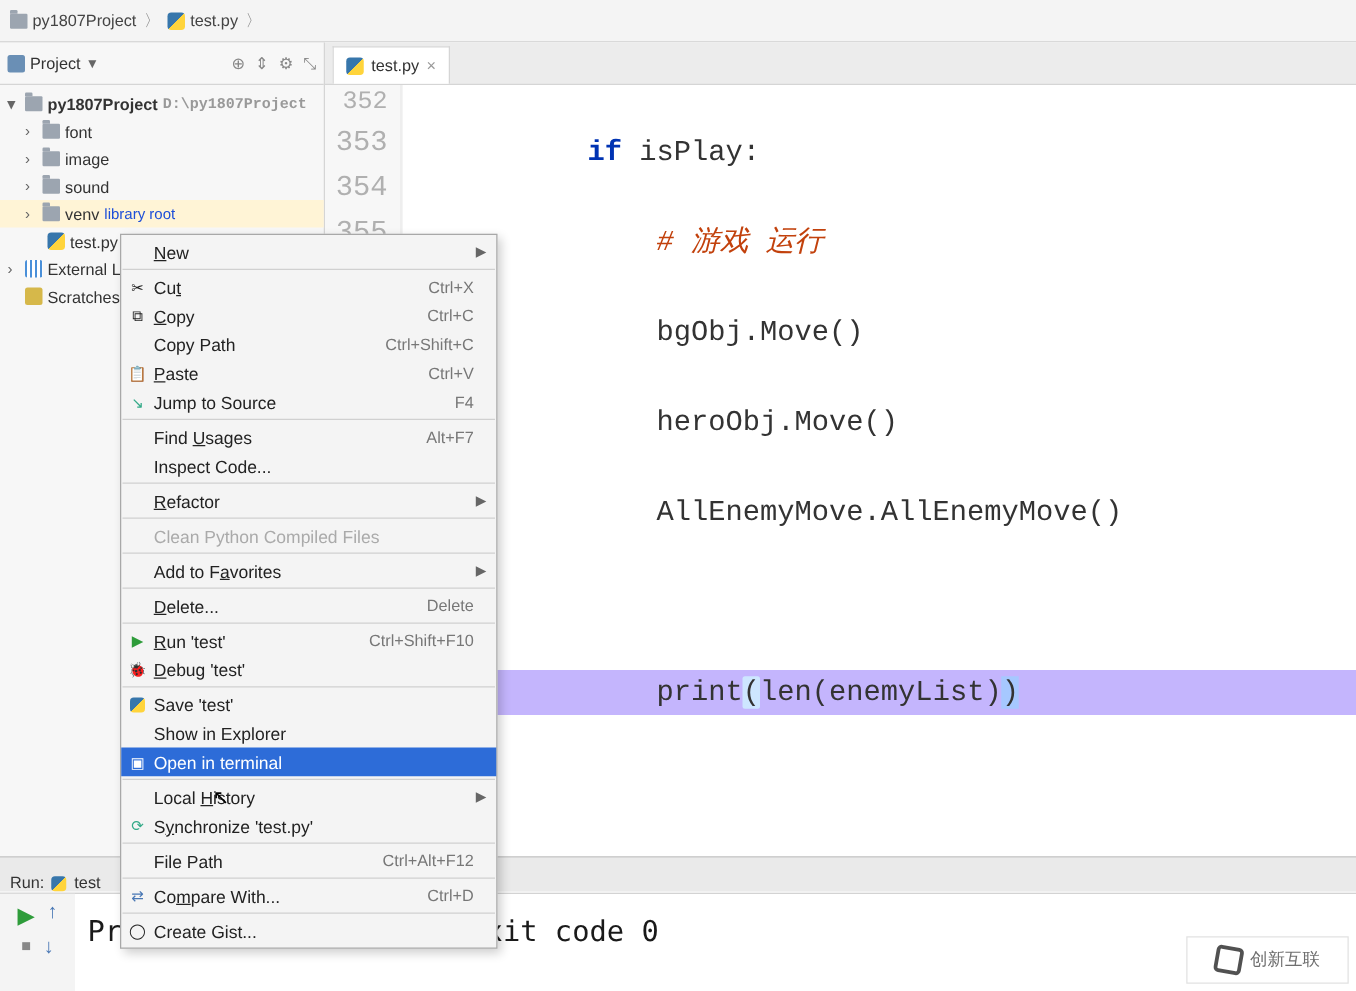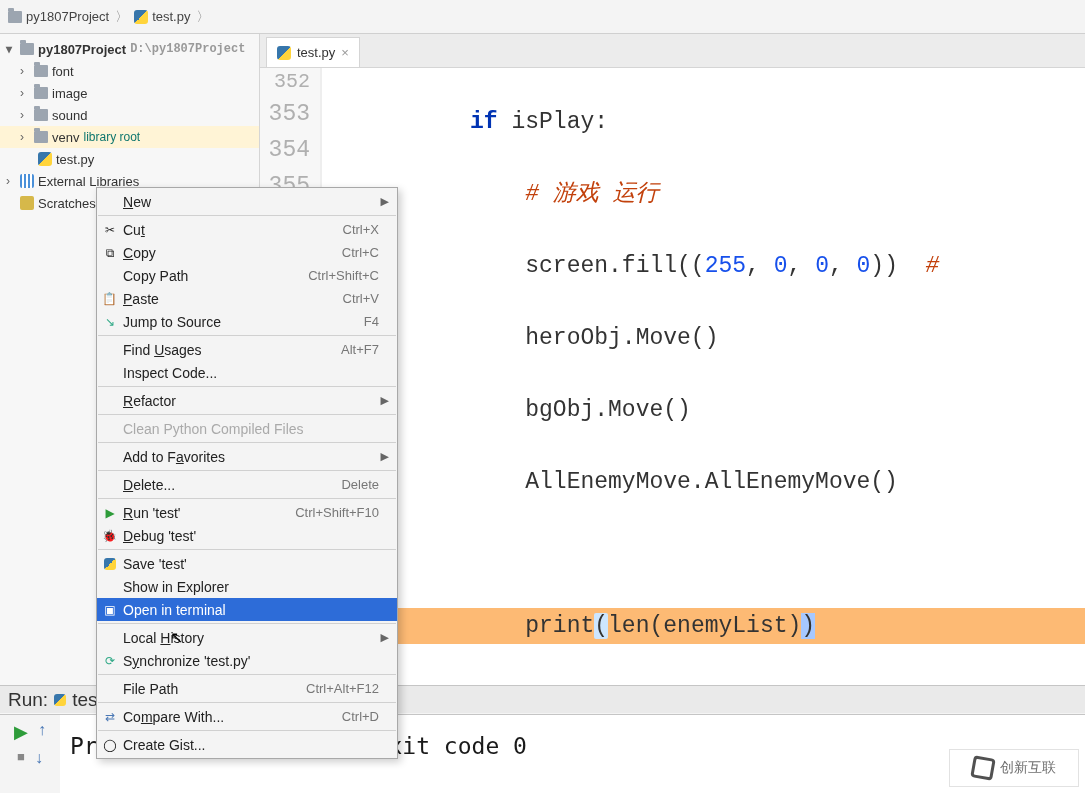--- a/index.html
+++ b/index.html
@@ -24,48 +24,48 @@
 .sidebar-tools { display: flex; gap: 8px; color: #888; }
 .sidebar-tools span { cursor: pointer; }
 .tree { padding: 4px 0; font-size: 13px; }
 .tree-row { display: flex; align-items: center; height: 22px; padding-left: 6px; gap: 4px; }
 .tree-row.l1 { padding-left: 20px; }
 .tree-row.l2 { padding-left: 38px; }
 .tree-row.sel { background: #fff4d6; }
 .tree-row .arrow { font-size: 12px; color: #666; width: 10px; }
 .tree-row .dim { color: #999; font-size: 12px; margin-left: 0; font-family: Liberation Mono, monospace; }
 .tree-row.root { font-weight: bold; }
-.lib-root { color: #0f766e; font-size: 12px; }
+.lib-root { color: #1d4ed8; font-size: 12px; }
 .ext-icon { width: 14px; height: 14px; background: repeating-linear-gradient(90deg, #4a90d9 0 2px, #fff 2px 4px); border-radius: 2px; display: inline-block; }
 .scratch-icon { width: 14px; height: 14px; background: #d6b84a; border-radius: 2px; display: inline-block; }
 
 
 .editor { flex: 1; display: flex; flex-direction: column; background: #fff; }
 .tabs { height: 34px; border-bottom: 1px solid #d5d5d5; display: flex; align-items: flex-end; background: #ececec; }
 .tab { height: 30px; padding: 0 10px; display: flex; align-items: center; gap: 6px; background: #fff; border: 1px solid #d5d5d5; border-bottom: none; margin-left: 6px; font-size: 13px; }
 .tab .close { color: #999; font-size: 13px; }
 .code-area { flex: 1; display: flex; overflow: hidden; font-family: "Consolas", "Courier New", monospace; font-size: 23px; line-height: 36px; }
 .gutter { width: 62px; background: #f7f7f7; color: #b0b0b0; text-align: right; padding: 0 10px 0 0; border-right: 2px solid #eee; user-select: none; }
 .gutter .ln { height: 36px; }
 .code { flex: 1; white-space: pre; position: relative; padding-left: 10px; }
 .code .row { height: 36px; }
 .kw { color: #0033b3; font-weight: bold; }
 .num { color: #1750eb; }
 .cm { color: #c2410c; font-style: italic; }
-.hl-line { background: #fdba74; }
+.hl-line { background: #c4b5fd; }
 .paren-match { background: #cde6ff; border-radius: 2px; }
 .sel-text { background: #a6c8ff; }
 
 
 .code-crumbs { height: 28px; border-top: 1px solid #d5d5d5; display: flex; align-items: center; padding: 0 10px; gap: 8px; color: #777; font-size: 13px; background: #f4f4f4; }
 .code-crumbs .sep { color: #bbb; }
 
 
 .run-window { height: 80px; border-top: 1px solid #c5c5c5; background: #fff; display: flex; }
-.run-header { position: absolute; bottom: 80px; left: 0; right: 0; height: 28px; background: #eaeaea; border-top: 1px solid #c5c5c5; display: flex; align-items: center; padding: 0 8px; gap: 6px; font-size: 19px; }
+.run-header { position: absolute; bottom: 80px; left: 0; right: 0; height: 28px; background: #eaeaea; border-top: 1px solid #c5c5c5; display: flex; align-items: flex-end; padding: 0 8px; gap: 6px; font-size: 13px; }
 .run-tools { width: 60px; background: #f4f4f4; display: flex; flex-direction: column; align-items: center; padding-top: 6px; gap: 6px; }
 .run-tools .play { color: #2e9c3a; font-size: 18px; }
 .run-tools .arr { color: #4a78b5; font-size: 16px; }
 .run-output { flex: 1; font-family: Consolas, monospace; font-size: 23px; padding: 18px 10px; color: #1a1a1a; }
 
 
 .context-menu { position: absolute; left: 96px; top: 187px; width: 302px; background: #f4f4f4; border: 1px solid #a8a8a8; box-shadow: 3px 3px 8px rgba(0,0,0,.2); font-size: 14px; color: #222; z-index: 100; padding: 2px 0; }
 .menu-item { height: 23px; display: flex; align-items: center; padding: 0 18px 0 26px; position: relative; justify-content: space-between; }
 .menu-item.sel { background: #2d6cd8; color: #fff; }
 .menu-item .shortcut { color: #777; font-size: 13px; }
@@ -98,20 +98,33 @@
   <span class="breadcrumb-item">
     <span class="py-icon"></span>
     <span>test.py</span>
   </span>
   <span class="breadcrumb-sep">〉</span>
 </div>
 
 <div class="main">
 
   <div class="sidebar">
+    <div class="sidebar-header">
+      <div class="sidebar-title">
+        <span class="mini-icon"></span>
+        <span>Project</span>
+        <span style="color:#666;font-size:11px">▼</span>
+      </div>
+      <div class="sidebar-tools">
+        <span>⊕</span>
+        <span>⇕</span>
+        <span>⚙</span>
+        <span>⤡</span>
+      </div>
+    </div>
     <div class="tree">
       <div class="tree-row root">
         <span class="arrow">▾</span>
         <span class="folder-icon"></span>
         <span>py1807Project</span>
         <span class="dim">D:\py1807Project</span>
       </div>
       <div class="tree-row l1">
           <span class="arrow">›</span>
           <span class="folder-icon"></span>
@@ -161,23 +174,22 @@
     <div class="code-area">
       <div class="gutter">
         <div class="ln" style="height:28px;line-height:28px;font-size:20px">352</div>
         <div class="ln">353</div>
         <div class="ln">354</div>
         <div class="ln">355</div>
       </div>
       <div class="code">
 <div class="row">          <span class="kw">if</span><span> isPlay:</span></div>
 <div class="row">              <span class="cm"># 游戏 运行</span></div>
-<div class="row">              <span>screen.fill((</span><span class="num">255</span><span>, </span><span class="num">0</span><span>, </span><span class="num">0</span><span>, </span><span class="num">0</span><span>))  </span><span class="cm">#</span></div>
+<div class="row">              <span>bgObj.Move()</span></div>
 <div class="row">              <span>heroObj.Move()</span></div>
-<div class="row">              <span>bgObj.Move()</span></div>
 <div class="row">              <span>AllEnemyMove.AllEnemyMove()</span></div>
 <div class="row"> </div>
 <div class="row hl-line">              <span>print</span><span class="paren-match">(</span><span>len</span><span>(enemyList)</span><span class="sel-text">)</span></div>
 <div class="row"> </div>
 
 
 
 
 
 

